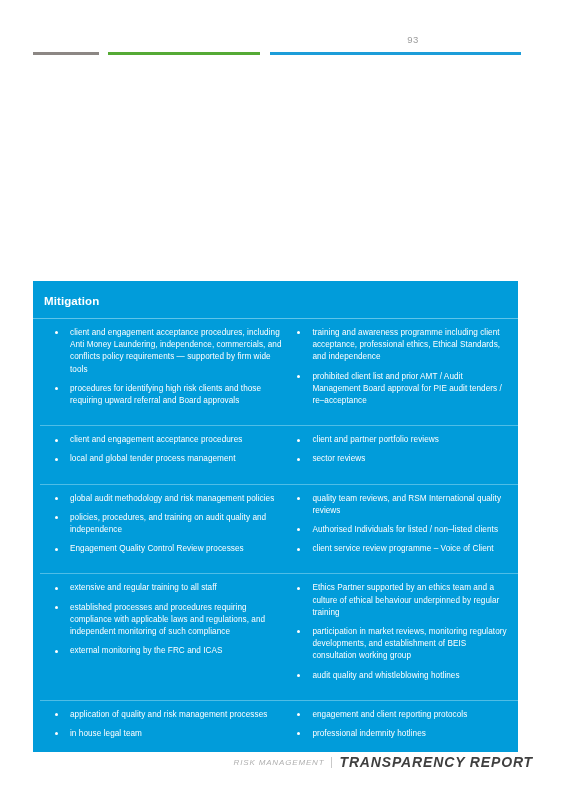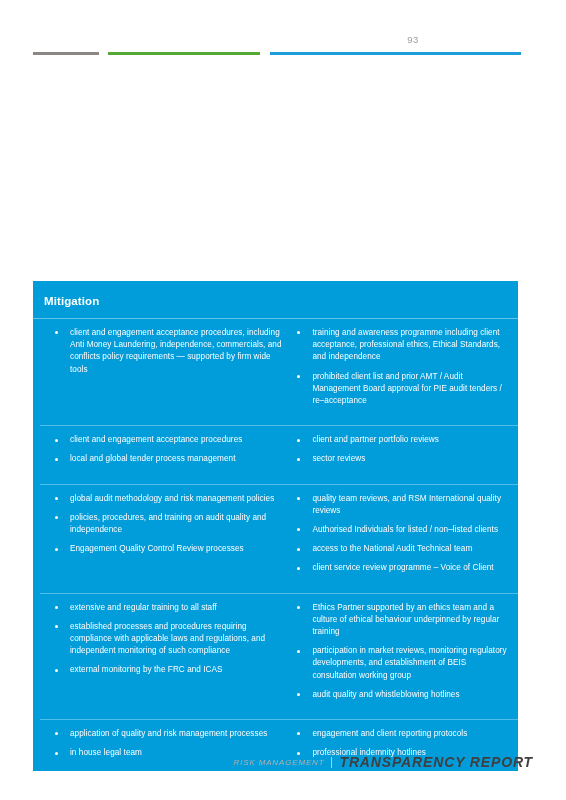--- a/index.html
+++ b/index.html
@@ -154,20 +154,21 @@
 <div class="mitigation-table">
 
   <div class="table-head">
     <span class="table-head-title">Mitigation</span>
   </div>
 
   <div class="table-row">
     <div class="cell left">
       <ul class="bullets">
         <li><span class="bullet-dot"></span><span>client and engagement acceptance procedures, including Anti Money Laundering, independence, commercials, and conflicts policy requirements — supported by firm wide tools</span></li>
+        <li><span class="bullet-dot"></span><span>procedures for identifying high risk clients and those requiring upward referral and Board approvals</span></li>
       </ul>
     </div>
     <div class="cell right">
       <ul class="bullets">
         <li><span class="bullet-dot"></span><span>training and awareness programme including client acceptance, professional ethics, Ethical Standards, and independence</span></li>
         <li><span class="bullet-dot"></span><span>prohibited client list and prior AMT / Audit Management Board approval for PIE audit tenders / re–acceptance</span></li>
       </ul>
     </div>
   </div>
 
@@ -191,21 +192,20 @@
       <ul class="bullets">
         <li><span class="bullet-dot"></span><span>global audit methodology and risk management policies</span></li>
         <li><span class="bullet-dot"></span><span>policies, procedures, and training on audit quality and independence</span></li>
         <li><span class="bullet-dot"></span><span>Engagement Quality Control Review processes</span></li>
       </ul>
     </div>
     <div class="cell right">
       <ul class="bullets">
         <li><span class="bullet-dot"></span><span>quality team reviews, and RSM International quality reviews</span></li>
         <li><span class="bullet-dot"></span><span>Authorised Individuals for listed / non–listed clients</span></li>
-        <li><span class="bullet-dot"></span><span>access to the National Audit Technical team</span></li>
         <li><span class="bullet-dot"></span><span>client service review programme – Voice of Client</span></li>
       </ul>
     </div>
   </div>
 
   <div class="table-row">
     <div class="cell left">
       <ul class="bullets">
         <li><span class="bullet-dot"></span><span>extensive and regular training to all staff</span></li>
         <li><span class="bullet-dot"></span><span>established processes and procedures requiring compliance with applicable laws and regulations, and independent monitoring of such compliance</span></li>

